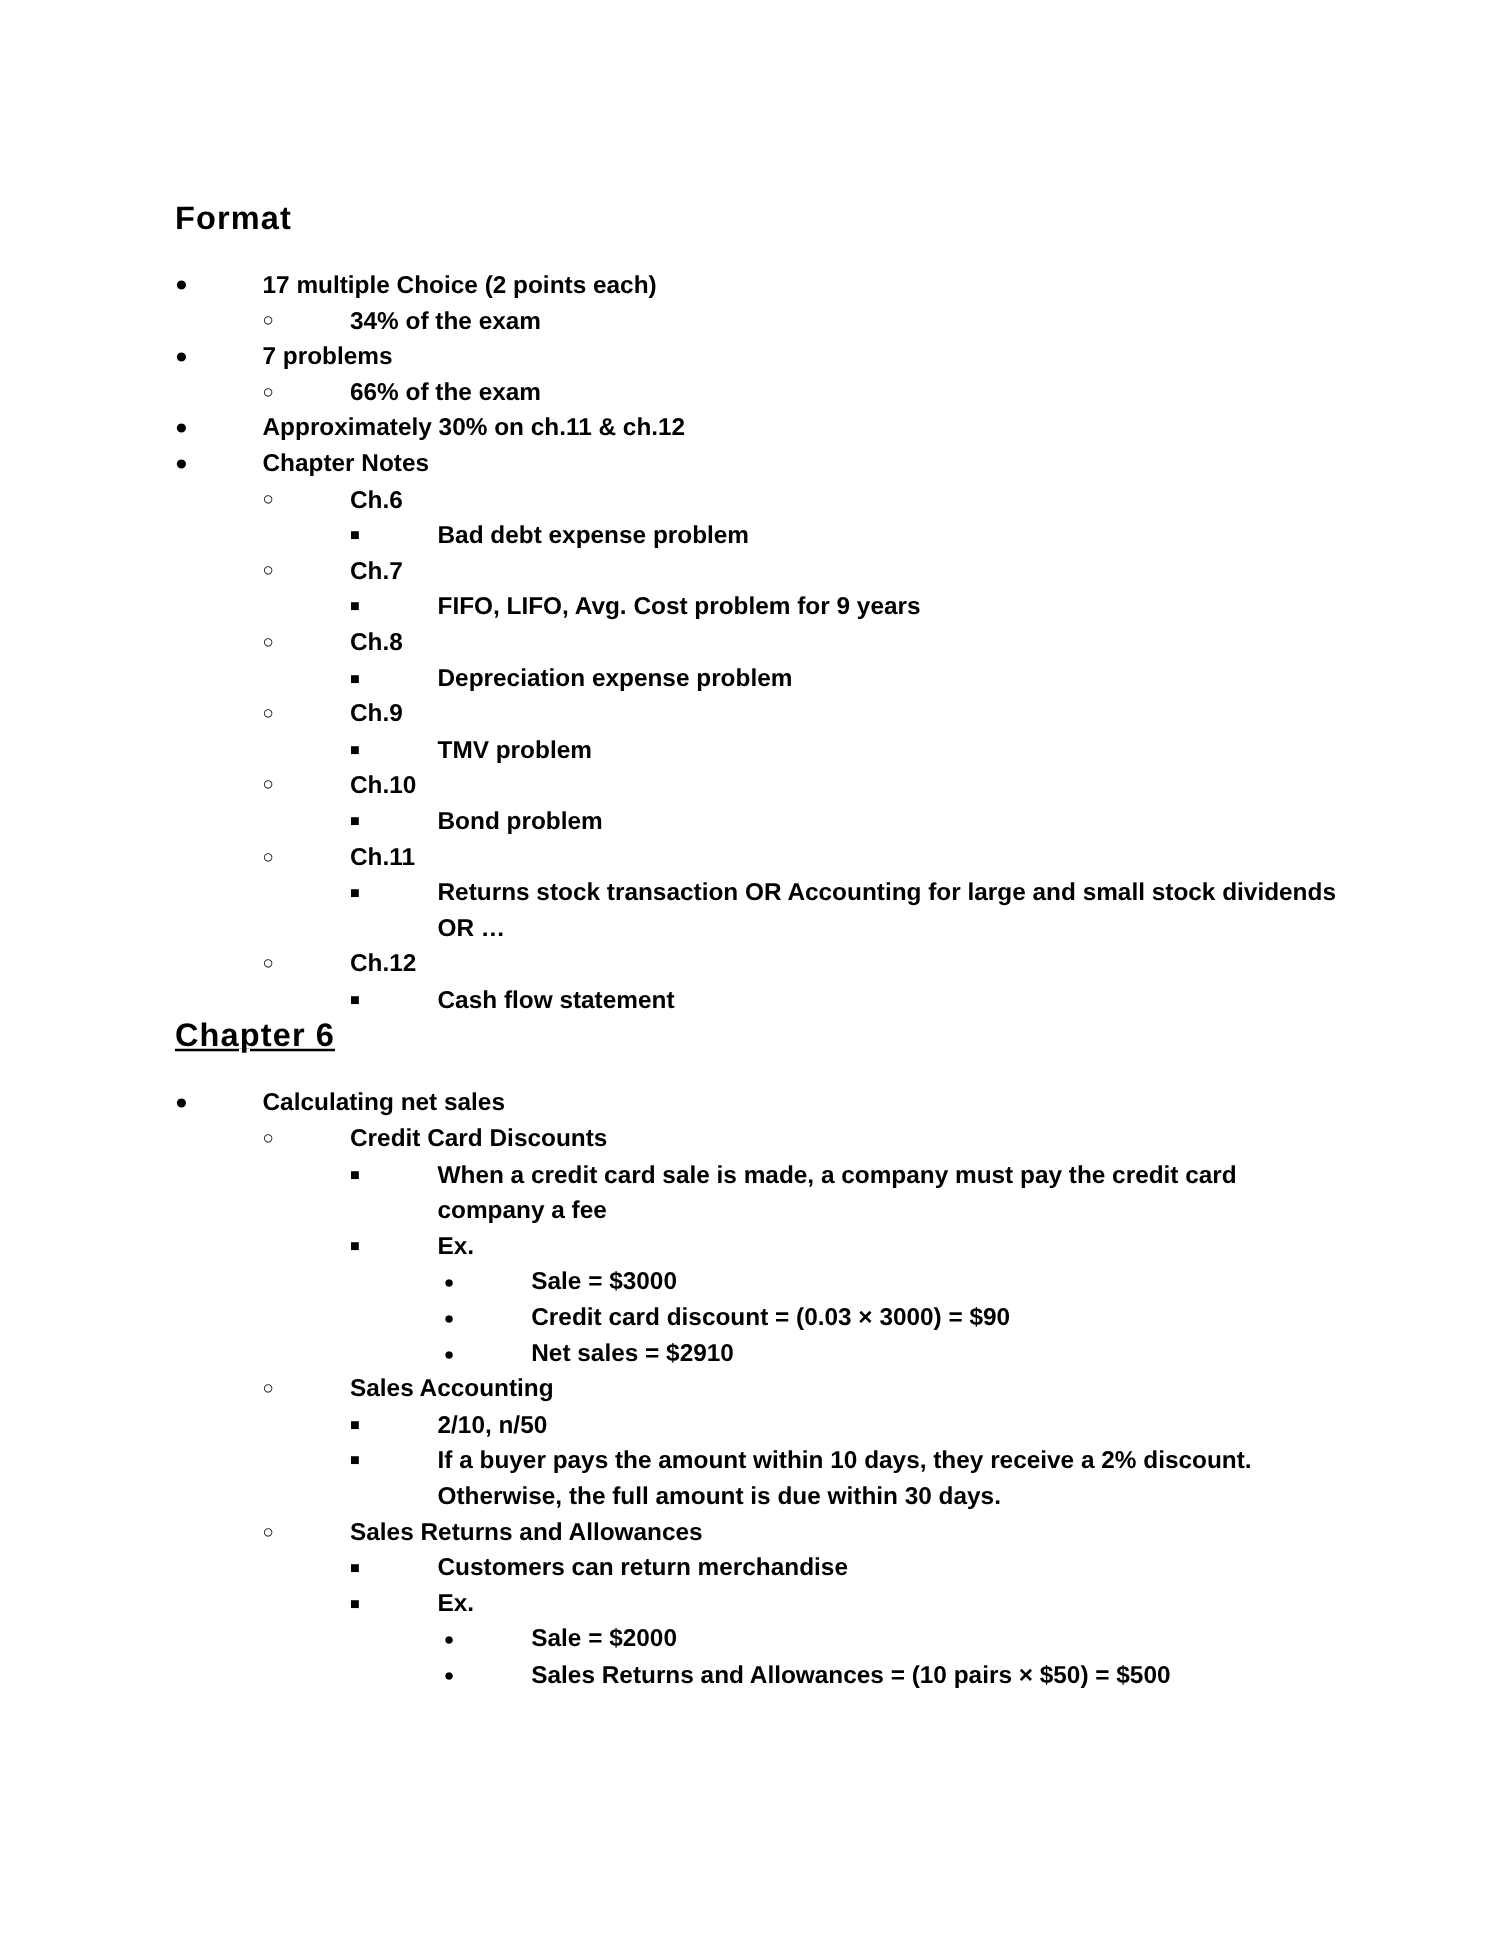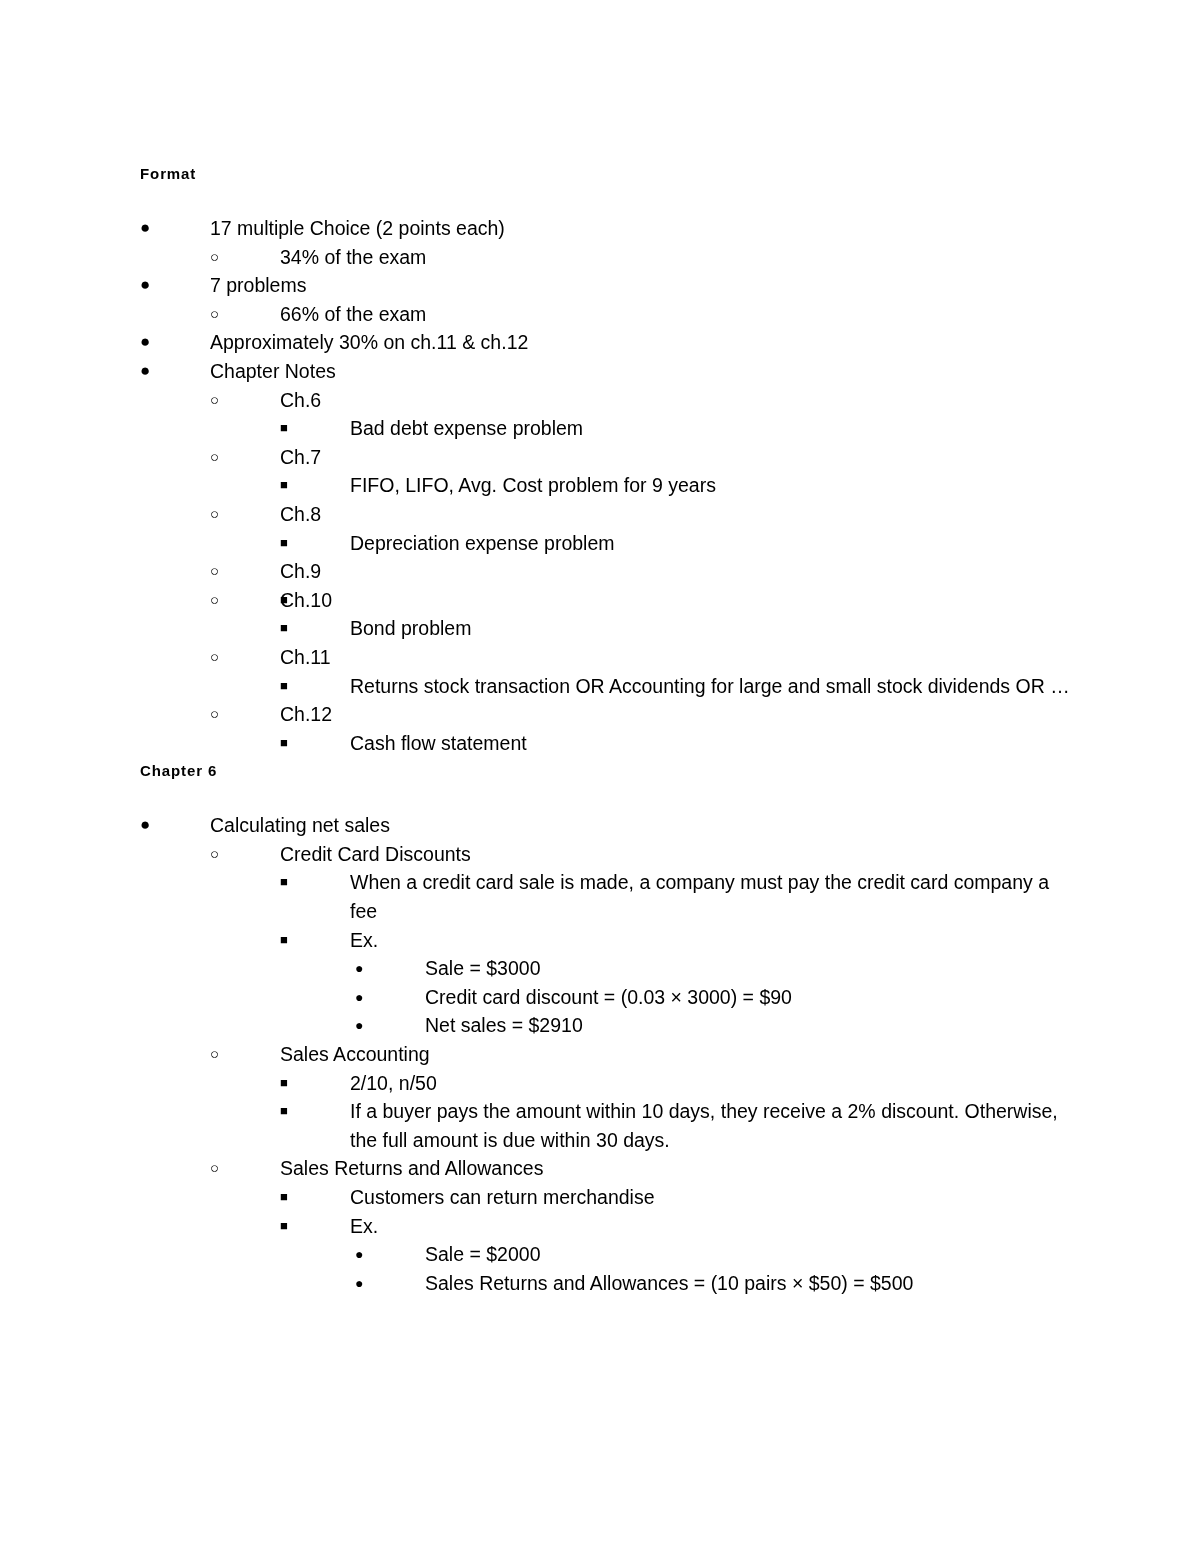--- a/index.html
+++ b/index.html
@@ -24,31 +24,32 @@
     padding: 0;
   }
   .content {
     position: absolute;
     left: 140px;
     top: 160px;
     width: 930px;
   }
 
   h1.doc-heading {
-    font-size: 15px;
+    font-size: 26px;
     font-weight: bold;
     letter-spacing: 0.9px;
     margin: 0;
     padding: 0;
     line-height: 28px;
     color: #000;
   }
 
   .heading-block-2 {
     margin-top: 50px;
+    text-decoration: underline;
   }
 
   ul {
     list-style: none;
     margin: 0;
     padding: 0;
   }
 
   li {
     position: relative;
@@ -65,20 +66,21 @@
     top: 0;
     width: 28px;
     text-align: left;
     line-height: 28.6px;
     color: #000;
     user-select: none;
   }
 
   li > .txt {
     display: block;
+    font-weight: bold;
   }
 
   
   .lvl1 { padding-left: 70px; }
   .lvl1 > .bullet { font-size: 17px; }
 
   
   .lvl2 { padding-left: 140px; }
   .lvl2 > .bullet { left: 70px; font-size: 15px; }
 
@@ -158,20 +160,21 @@
         <span class="bullet">■</span>
         <span class="txt">Depreciation expense problem</span>
       </li>
 
       <li class="lvl2">
         <span class="bullet">○</span>
         <span class="txt">Ch.9</span>
       </li>
       <li class="lvl3">
         <span class="bullet">■</span>
+        <span class="txt">TMV problem</span>
       </li>
 
       <li class="lvl2">
         <span class="bullet">○</span>
         <span class="txt">Ch.10</span>
       </li>
       <li class="lvl3">
         <span class="bullet">■</span>
         <span class="txt">Bond problem</span>
       </li>

